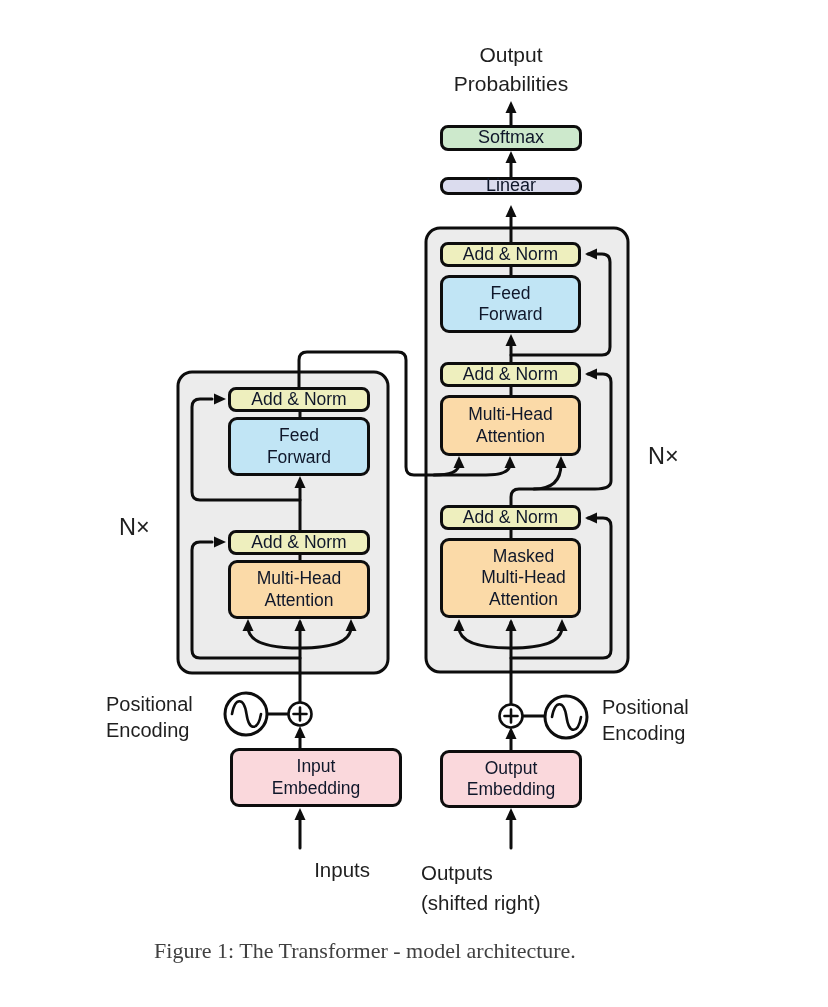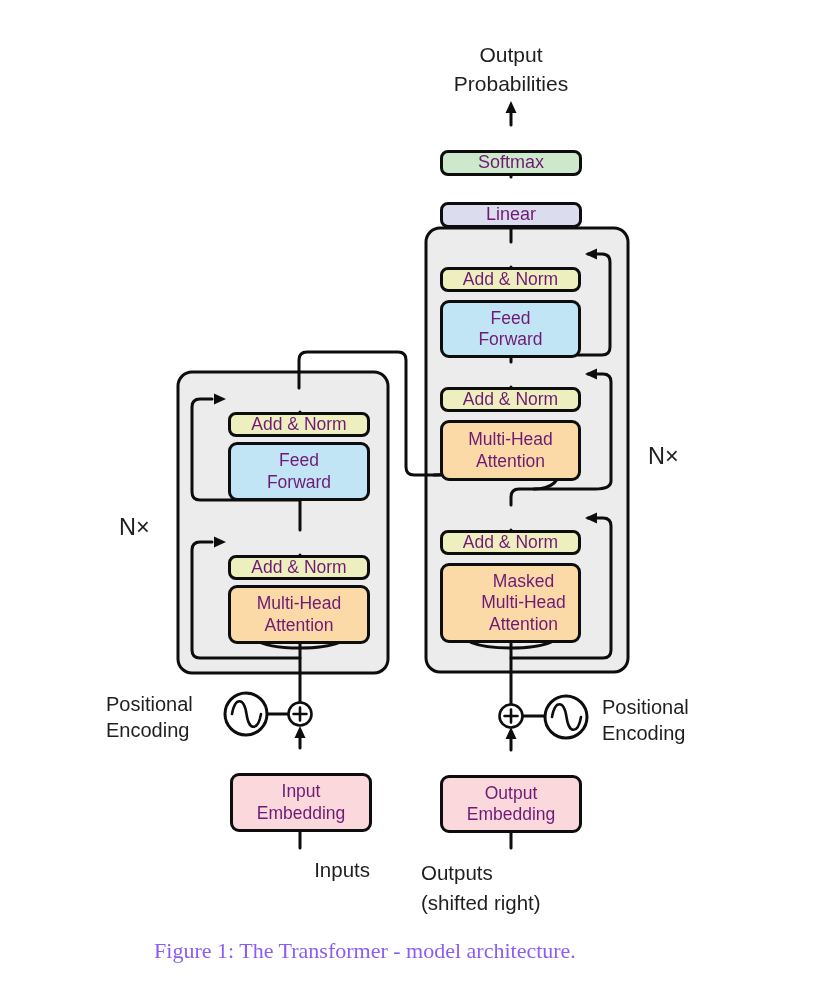--- a/index.html
+++ b/index.html
@@ -7,51 +7,51 @@
     position:relative;width:828px;height:1007px;background:#ffffff;
     font-family:"Liberation Sans","DejaVu Sans",sans-serif;color:#1a1a1a;
     overflow:hidden;
   }
   svg.wires{position:absolute;left:0;top:0;width:828px;height:1007px;z-index:1;}
   .node{
     position:absolute;z-index:2;box-sizing:border-box;
     border:3px solid #0d0d0d;border-radius:9px;
     display:flex;align-items:center;justify-content:center;
     text-align:center;white-space:pre-line;
-    font-size:17.5px;line-height:1.22;color:#701a75;margin-top:25px;
+    font-size:17.5px;line-height:1.22;color:#0f172a;
   }
   .lbl{
     position:absolute;z-index:2;white-space:pre-line;color:#1f1f1f;
   }
   
   #softmax   {left:440px;top:125px;width:142px;height:26px;font-size:18px;border-radius:8px;}
-  #linear    {left:440px;top:177px;width:142px;height:26px;font-size:18px;border-radius:8px;}
+  #linear    {left:440px;top:177px;width:142px;height:18px;font-size:18px;border-radius:8px;}
   #dec-an-top{left:440px;top:242px;width:141px;height:25px;border-radius:8px;}
   #dec-ff    {left:440px;top:275px;width:141px;height:58px;}
   #dec-an-mid{left:440px;top:362px;width:141px;height:25px;border-radius:8px;}
   #dec-mha   {left:440px;top:395px;width:141px;height:61px;}
   #dec-an-low{left:440px;top:505px;width:141px;height:25px;border-radius:8px;}
   #dec-mmha  {left:440px;top:538px;width:141px;height:80px;padding-left:26px;}
   #enc-an-top{left:228px;top:387px;width:142px;height:25px;border-radius:8px;}
   #enc-ff    {left:228px;top:417px;width:142px;height:59px;}
   #enc-an-mid{left:228px;top:530px;width:142px;height:25px;border-radius:8px;}
   #enc-mha   {left:228px;top:560px;width:142px;height:59px;}
-  #in-emb    {left:230px;top:748px;width:142px;height:59px;}
+  #in-emb    {left:230px;top:748px;width:172px;height:59px;}
   #out-emb   {left:440px;top:750px;width:142px;height:58px;}
   
   #output-prob{left:396px;top:40px;width:230px;text-align:center;font-size:21px;line-height:1.4;}
   #inputs    {left:230px;top:858px;width:140px;text-align:right;font-size:20.5px;}
   #outputs   {left:421px;top:858px;width:180px;font-size:20.5px;line-height:1.45;}
   #pos-left  {left:106px;top:691px;width:115px;font-size:20px;line-height:1.3;}
   #pos-right {left:602px;top:694px;width:115px;font-size:20px;line-height:1.3;}
   #nx-left   {left:119px;top:514px;font-size:23.5px;}
   #nx-right  {left:648px;top:443px;font-size:23.5px;}
   #caption{
     left:130px;top:938px;width:470px;text-align:center;
-    font-family:"Liberation Serif","DejaVu Serif",serif;font-size:22px;color:#8b5cf6;
+    font-family:"Liberation Serif","DejaVu Serif",serif;font-size:22px;color:#404040;
   }
 </style>
 </head>
 <body>
 
 <div class="stage">
 
   <svg class="wires" viewBox="0 0 828 1007">
 
     <g>

